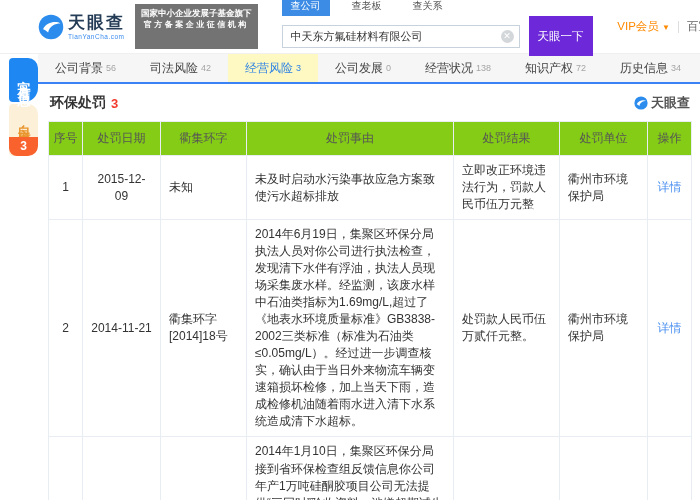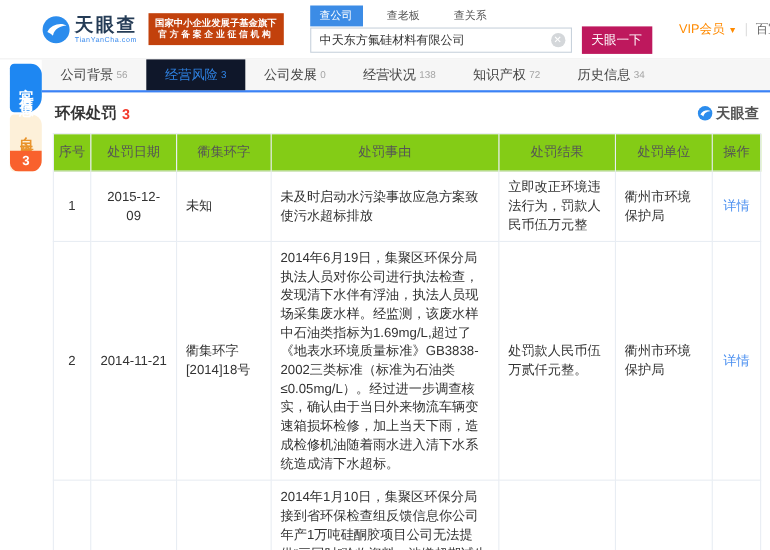--- a/index.html
+++ b/index.html
@@ -7,50 +7,50 @@
     font-family:"Liberation Sans","DejaVu Sans",sans-serif; }
   .page { position:relative; width:700px; height:500px; background:#fff; }
 
   
   .topbar { display:flex; align-items:center; height:54px; padding-left:38px;
     border-bottom:1px solid #f0f0f0; background:#fff; }
   .logo { display:flex; align-items:center; gap:4px; }
   .logo-icon { width:26px; height:26px; display:block; }
   .logo-cn { font-size:17px; font-weight:bold; color:#253c56; letter-spacing:2px; line-height:1; }
   .logo-en { font-size:6.5px; color:#3a8bee; margin-top:2px; letter-spacing:.5px; }
-  .gov-badge { background:#c2410c; color:#fff; margin-left:10px; padding:4px 6px 3px;
+  .gov-badge { background:#737373; color:#fff; margin-left:10px; padding:4px 6px 18px;
     text-align:center; line-height:1.35; }
   .gov-badge .l1 { font-size:8.5px; font-weight:bold; }
   .gov-badge .l2 { font-size:8px; font-weight:bold; letter-spacing:2.5px; }
   .search-area { margin-left:24px; display:flex; flex-direction:column; }
   .search-tabs { display:flex; align-items:flex-start; gap:13px; }
   .stab { font-size:10px; color:#555; padding:2px 9px 3px; cursor:pointer; }
   .stab.active { background:#3c8ce6; color:#fff; }
   .search-row { display:flex; align-items:center; }
   .input-wrap { position:relative; }
   .search-input { width:238px; height:23px; border:1px solid #c8d2dc; padding:0 22px 0 8px;
     font-size:11px; color:#333; outline:none; font-family:inherit; }
   .clear-icon { position:absolute; right:6px; top:5px; width:13px; height:13px; background:#d4d7da;
     border-radius:50%; color:#fff; font-size:9px; line-height:13px; text-align:center; cursor:pointer; }
-  .search-btn { height:25px; width:64px; margin-left:9px; background:#be185d; color:#fff;
+  .search-btn { height:40px; width:64px; margin-left:9px; background:#6d28d9; color:#fff;
     border:none; font-size:11.5px; cursor:pointer; font-family:inherit; }
   .top-right { margin-left:auto; margin-right:-10px; display:flex; align-items:center; gap:8px;
     white-space:nowrap; }
   .vip { color:#ff8a00; font-size:11.5px; cursor:pointer; }
   .caret { font-size:8px; color:#ff8a00; }
   .tr-div { width:1px; height:12px; background:#ddd; }
   .treasure { color:#666; font-size:11.5px; cursor:pointer; }
 
   
   .navbar { display:flex; margin-left:38px; height:30px; background:#f6f6f6;
     border-bottom:2px solid #3b82f6; }
   .ntab { display:flex; align-items:center; gap:3px; padding:0 17px; font-size:12px; color:#444;
     cursor:pointer; }
   .ntab .cnt { font-size:9px; color:#a5a5a5; margin-top:0;text-align:center; }
-  .ntab.active { background:#0f172a; color:#2f83e4; }
+  .ntab.active { background:#fef9c3; color:#2f83e4; }
   .ntab.active .cnt { color:#2f83e4; }
 
   
   .side-tabs { position:absolute; left:9px; top:58px; width:29px; }
   .vtab { width:29px; display:flex; flex-direction:column; align-items:center; cursor:pointer; }
   .vtab-official { background:#1e87f2; color:#fff; border-radius:4px 10px 14px 4px;
     padding:12px 0 16px; }
   .vtab-self { background:#fdf0d9; color:#e9942c; border-radius:4px 10px 10px 4px;
     padding:10px 0 0; margin-top:2px; overflow:hidden; }
   .vtext { writing-mode:vertical-rl; text-orientation:upright; font-size:13px; font-weight:bold;
@@ -119,20 +119,24 @@
       <span class="tr-div"></span>
       <span class="treasure">百宝</span>
     </div>
   </header>
 
   <nav class="navbar">
     <div class="ntab">
       <span>公司背景</span>
         <span class="cnt">56</span>
       </div>
+    <div class="ntab">
+      <span>司法风险</span>
+        <span class="cnt">42</span>
+      </div>
     <div class="ntab active">
       <span>经营风险</span>
         <span class="cnt">3</span>
       </div>
     <div class="ntab">
       <span>公司发展</span>
         <span class="cnt">0</span>
       </div>
     <div class="ntab">
       <span>经营状况</span>

